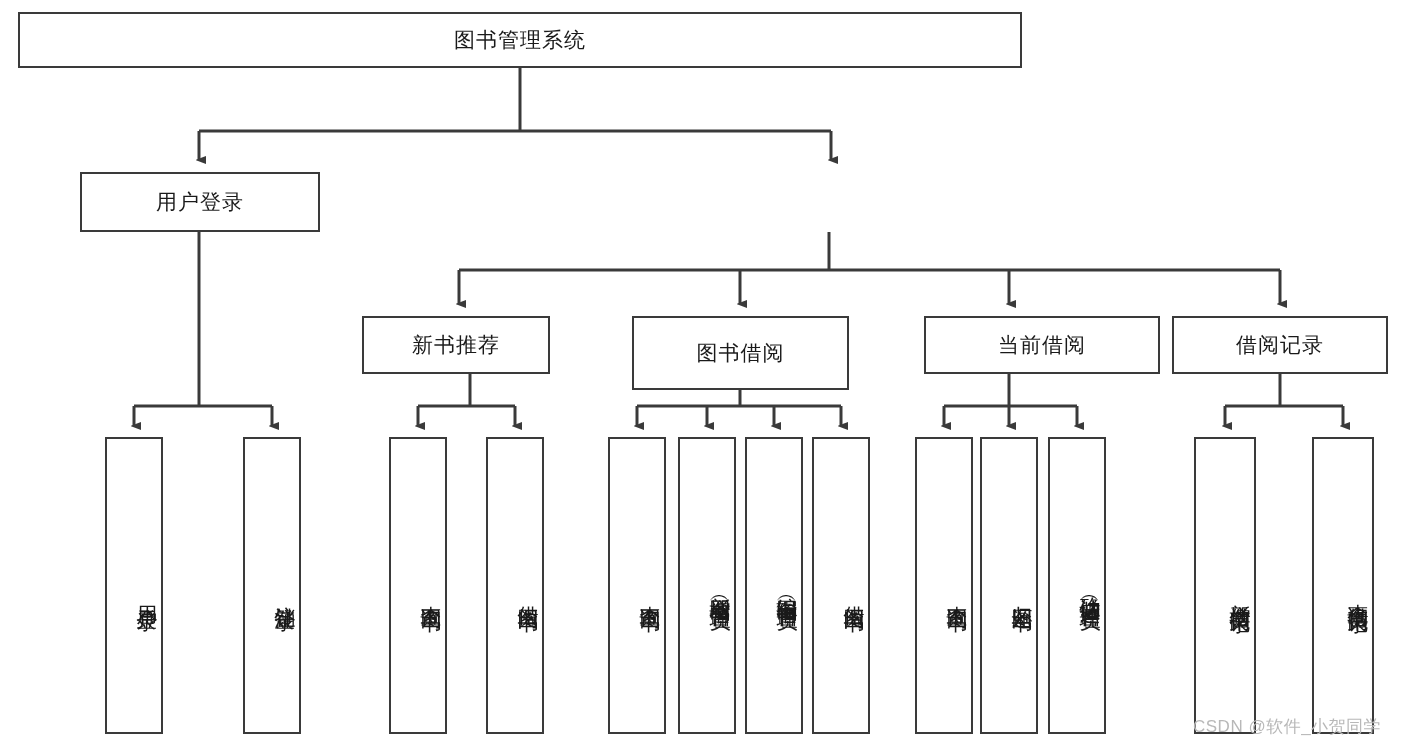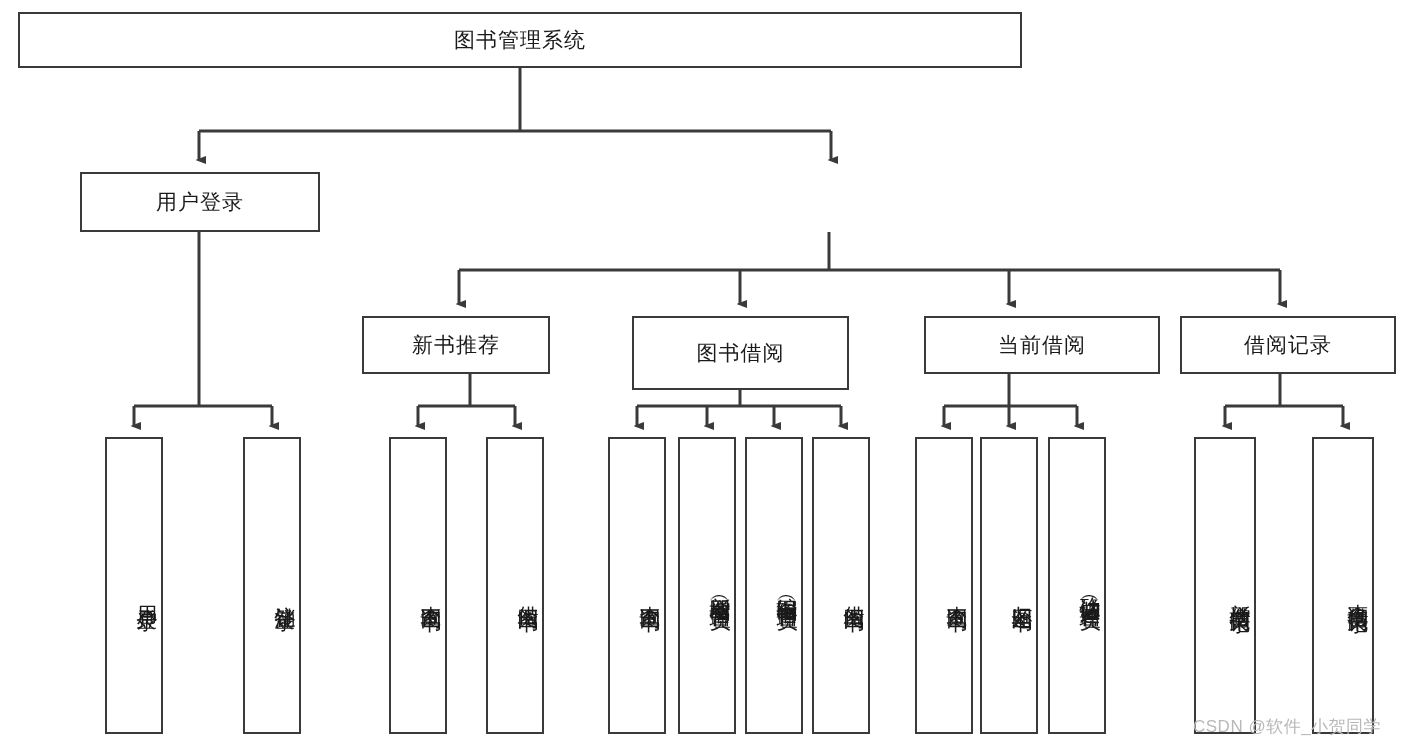--- a/index.html
+++ b/index.html
@@ -129,21 +129,21 @@
 
   <div class="node horiz" style="left:362px; top:316px; width:188px; height:58px;">
     <span class="node-label">新书推荐</span>
   </div>
   <div class="node horiz" style="left:632px; top:316px; width:217px; height:74px;">
     <span class="node-label">图书借阅</span>
   </div>
   <div class="node horiz" style="left:888px; top:316px; width:236px; height:58px;margin-left:36px;">
     <span class="node-label">当前借阅</span>
   </div>
-  <div class="node horiz" style="left:1172px; top:316px; width:216px; height:58px;margin-left:8px;">
+  <div class="node horiz" style="left:1172px; top:316px; width:216px; height:58px;">
     <span class="node-label">借阅记录</span>
   </div>
 
   <div class="node vert" style="left:105px; top:437px; width:58px; height:297px;">
     <span class="node-label">用户登录</span>
   </div>
   <div class="node vert" style="left:243px; top:437px; width:58px; height:297px;">
     <span class="node-label">注销登录</span>
   </div>
 

